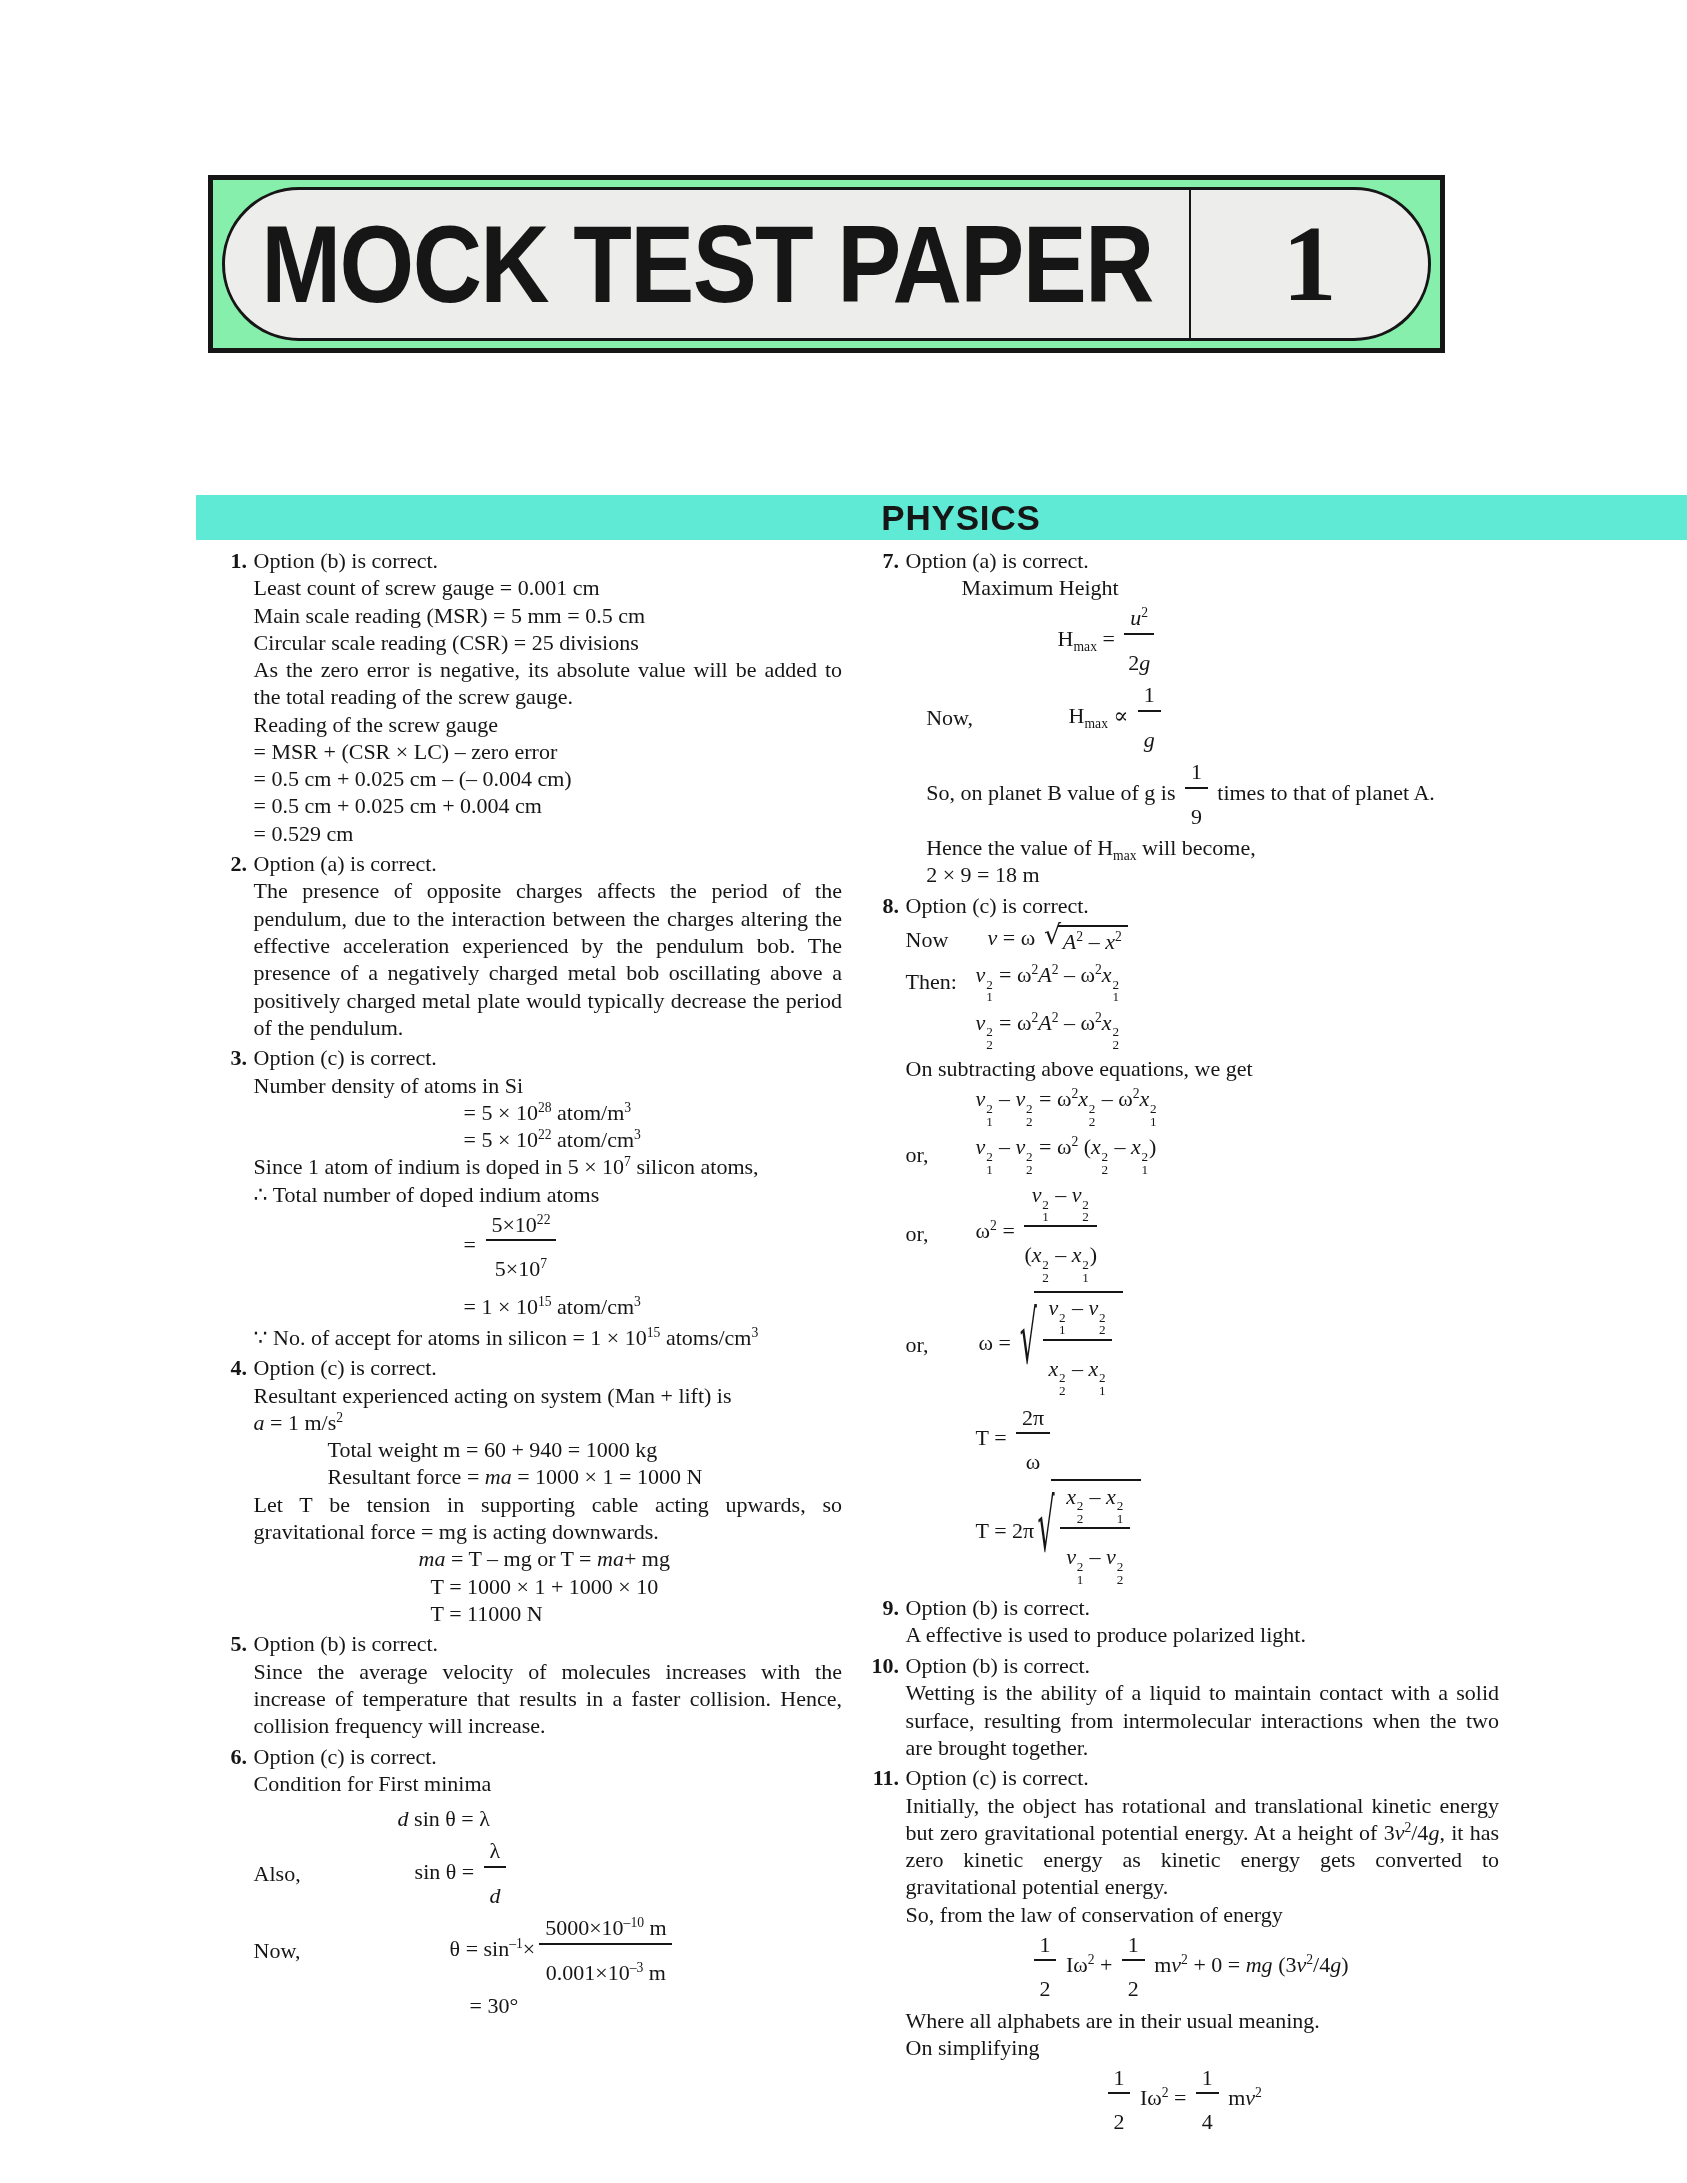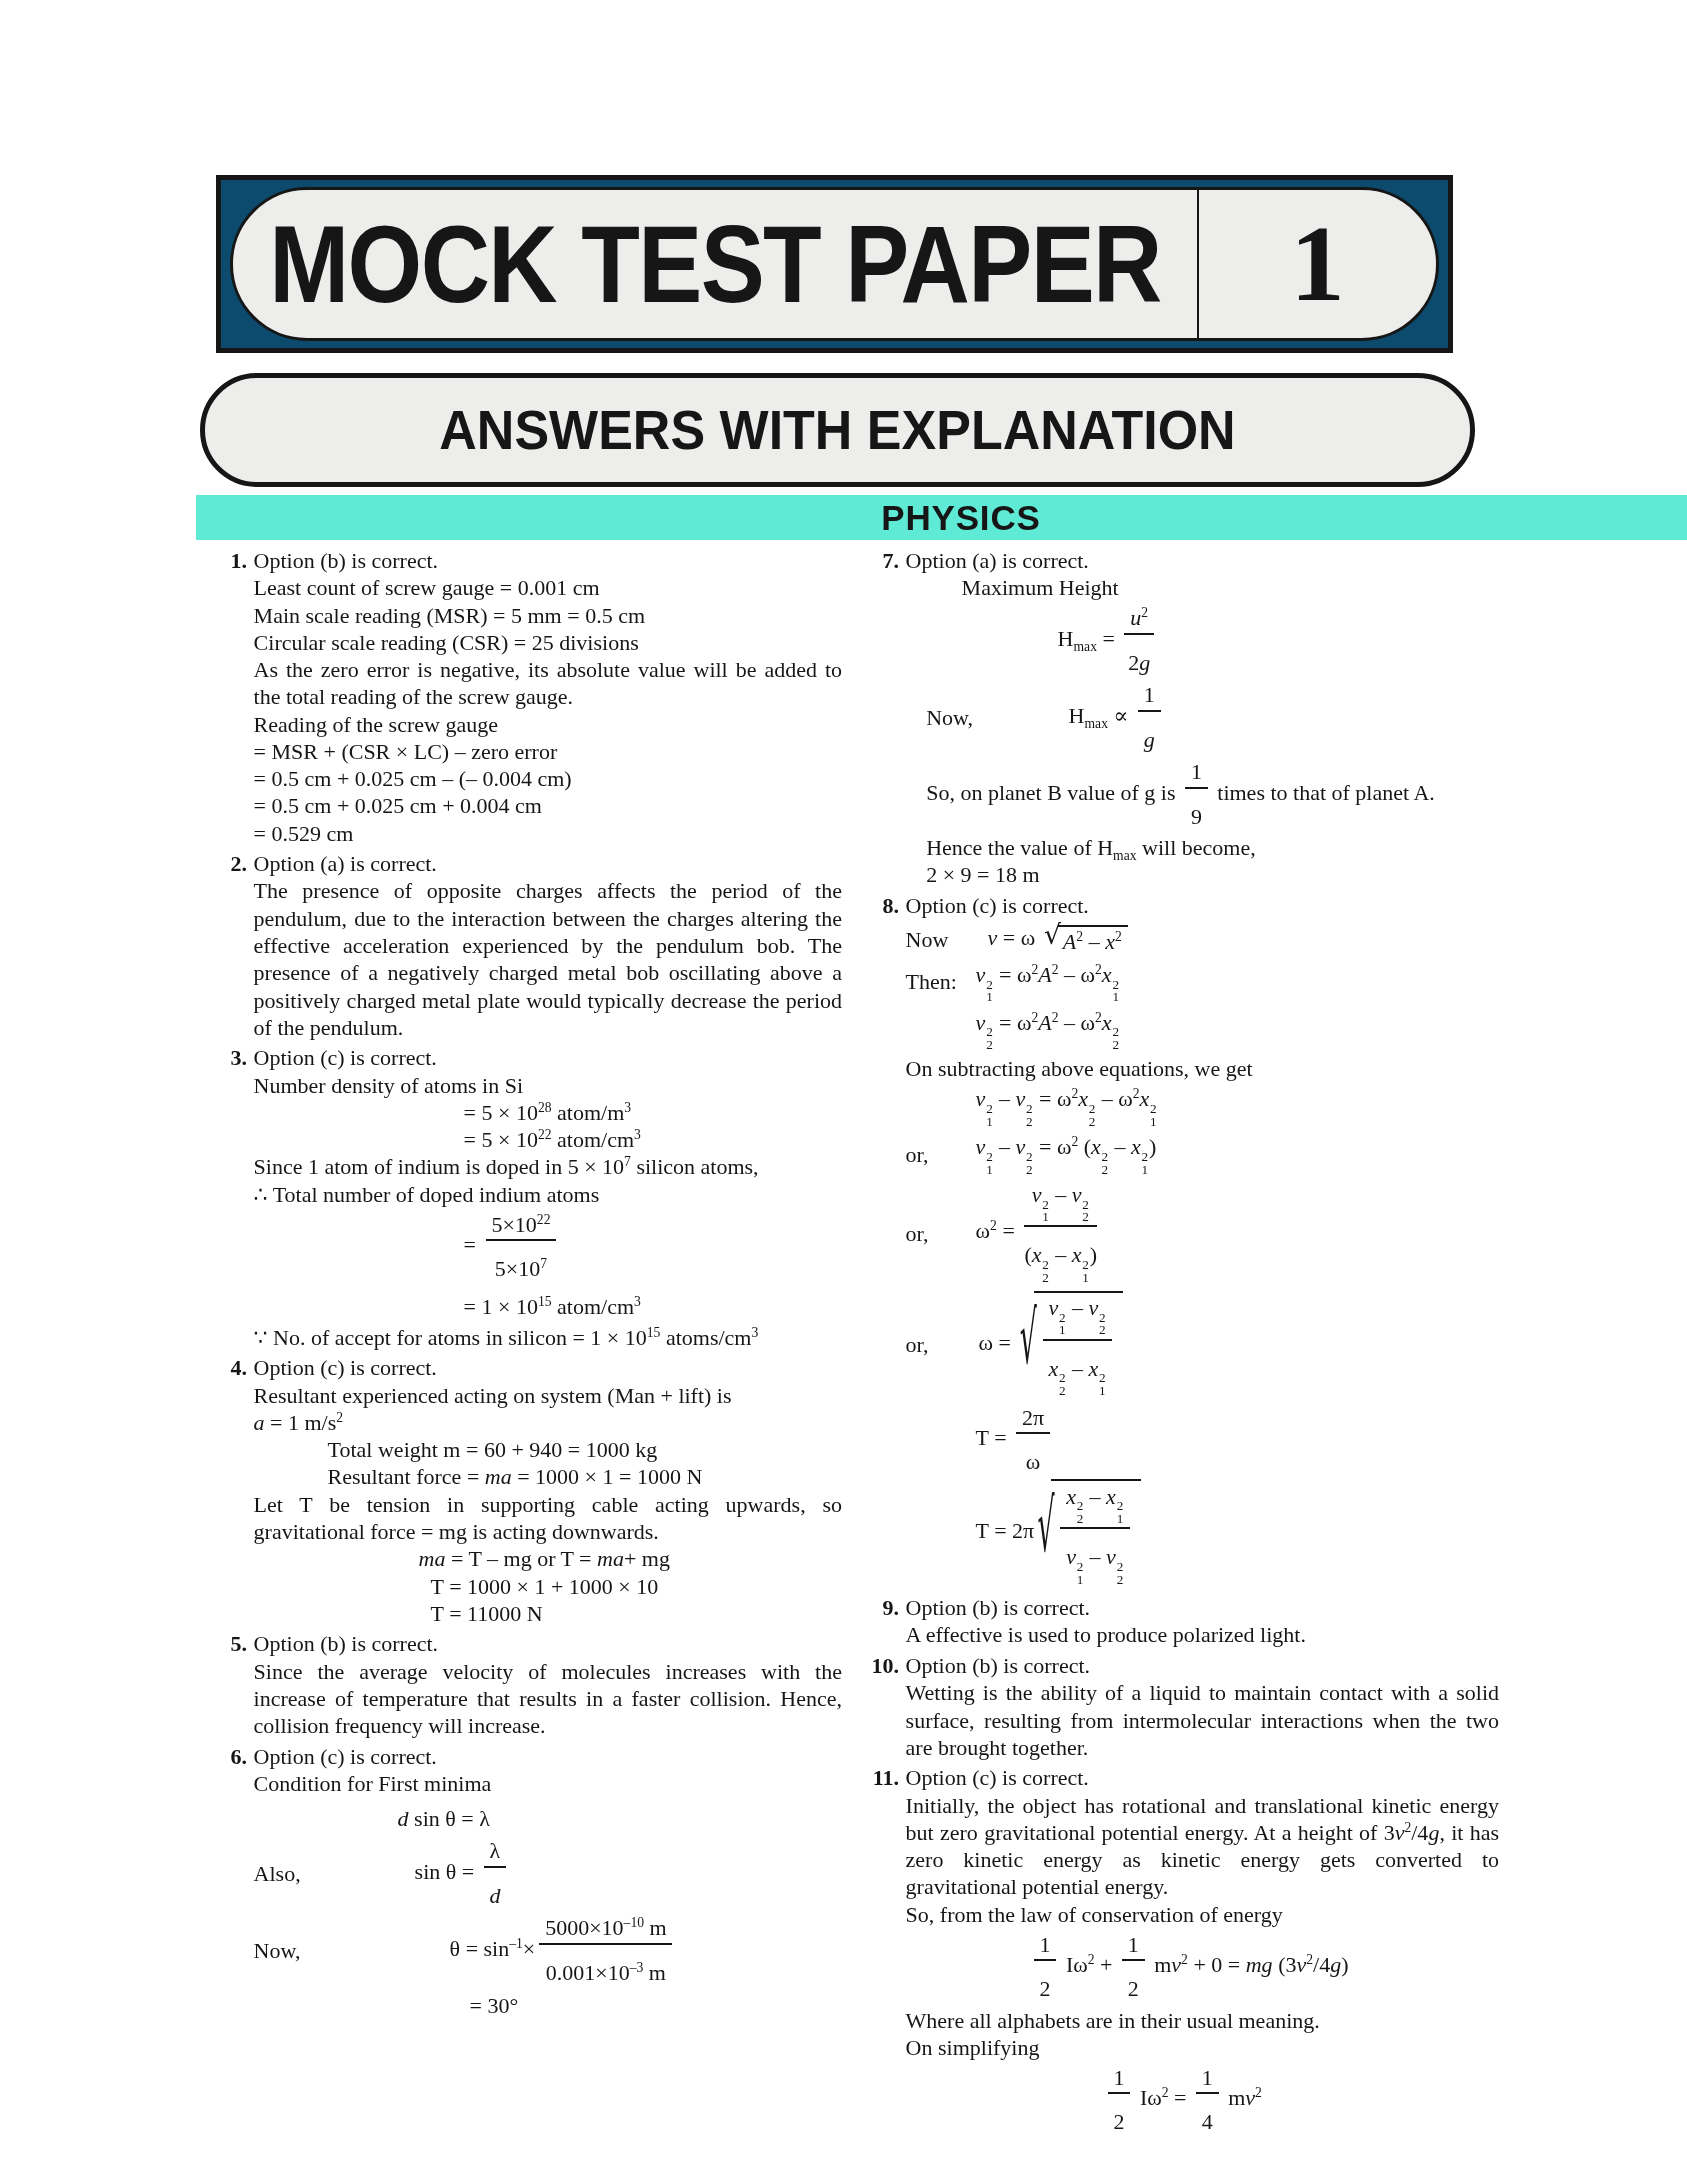--- a/index.html
+++ b/index.html
@@ -5,22 +5,22 @@
   html,body{margin:0;padding:0;}
   body{
     width:1687px;height:2183px;background:#ffffff;color:#161616;
     font-family:"Liberation Serif","DejaVu Serif",serif;
     position:relative;overflow:hidden;
   }
   .page{position:absolute;inset:0;}
 
   
   .header-box{
-    position:absolute;left:216px;top:175px;width:1237px;height:178px;
-    border:5px solid #161616;box-sizing:border-box;background:#0c4a6e;
+    position:absolute;left:208px;top:175px;width:1237px;height:178px;
+    border:5px solid #161616;box-sizing:border-box;background:#86efac;
   }
   .pill{
     position:absolute;left:9px;top:7.4px;right:9px;bottom:7.4px;
     border:3.3px solid #161616;border-radius:823px;background:#ededec;
     display:flex;overflow:hidden;
   }
   .pill-title{flex:1;display:flex;align-items:center;justify-content:center;border-right:2.5px solid #161616;}
   .title-text{
     font-family:"Liberation Sans",sans-serif;font-weight:bold;font-size:96px;
     letter-spacing:-1.6px;transform:scaleY(1.14);white-space:nowrap;
@@ -82,23 +82,20 @@
 
   <div class="header-box">
     <div class="pill">
       <div class="pill-title">
         <span class="title-text">MOCK TEST PAPER</span>
       </div>
       <div class="pill-num">1</div>
     </div>
   </div>
 
-  <div class="answers-pill">
-    <span class="answers-text">ANSWERS WITH EXPLANATION</span>
-  </div>
 
   <div class="physics-bar">
     <span class="physics-text">PHYSICS</span>
   </div>
 
   <div class="col col-left">
 
     <div class="q">
       <div class="qnum">1.</div>
       <div class="qbody">

